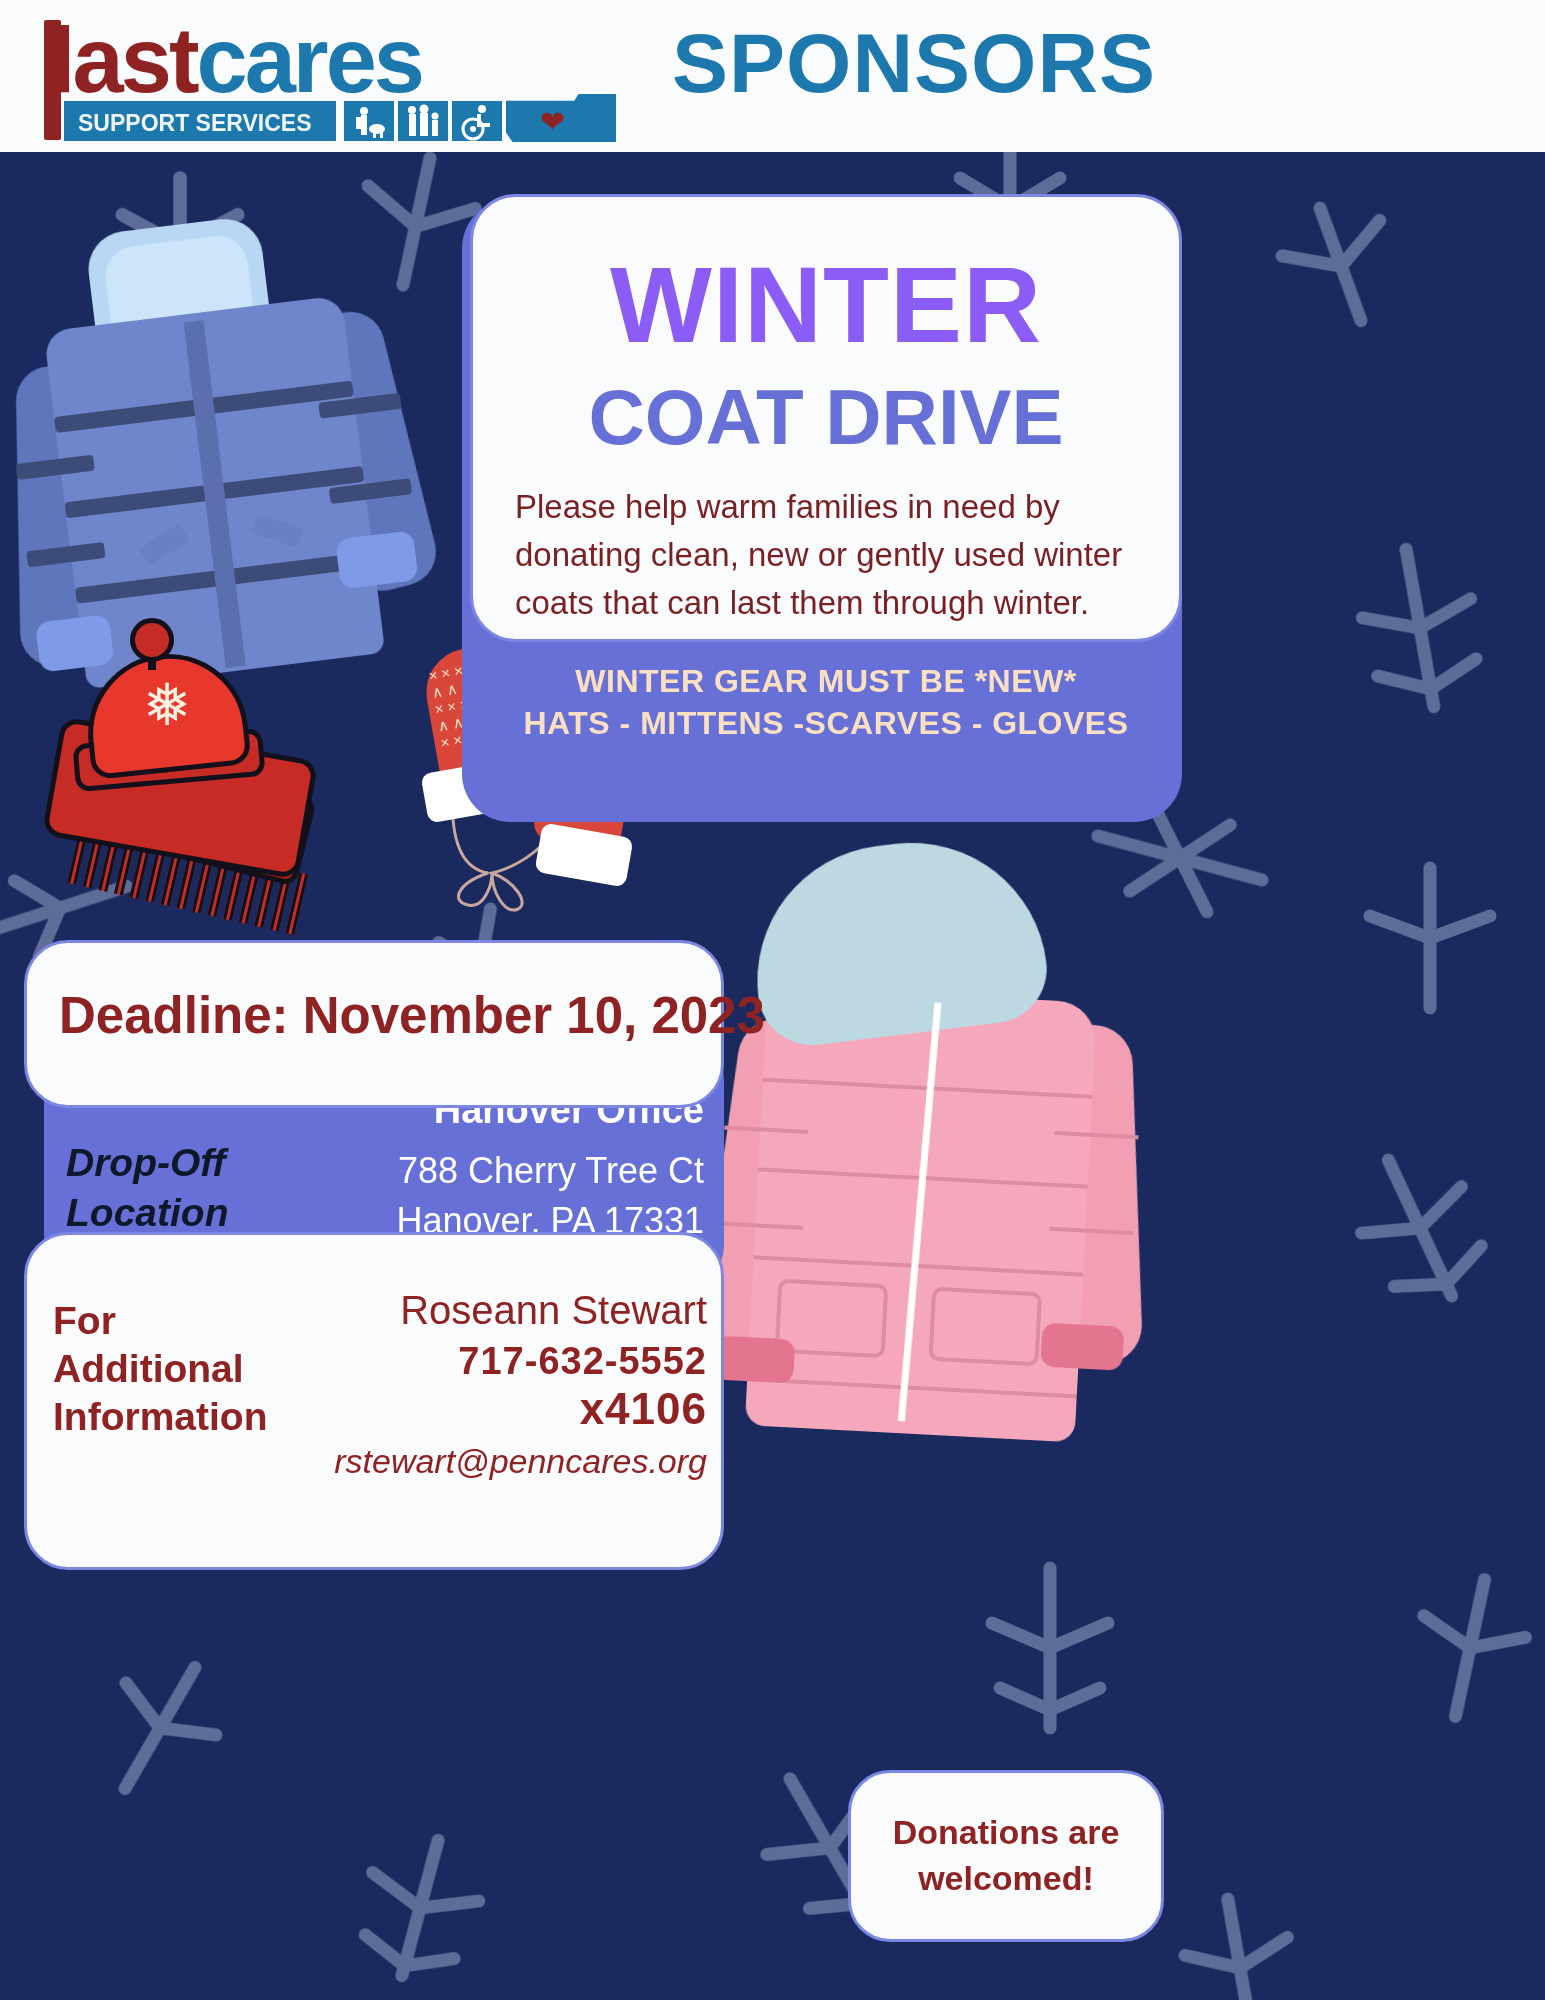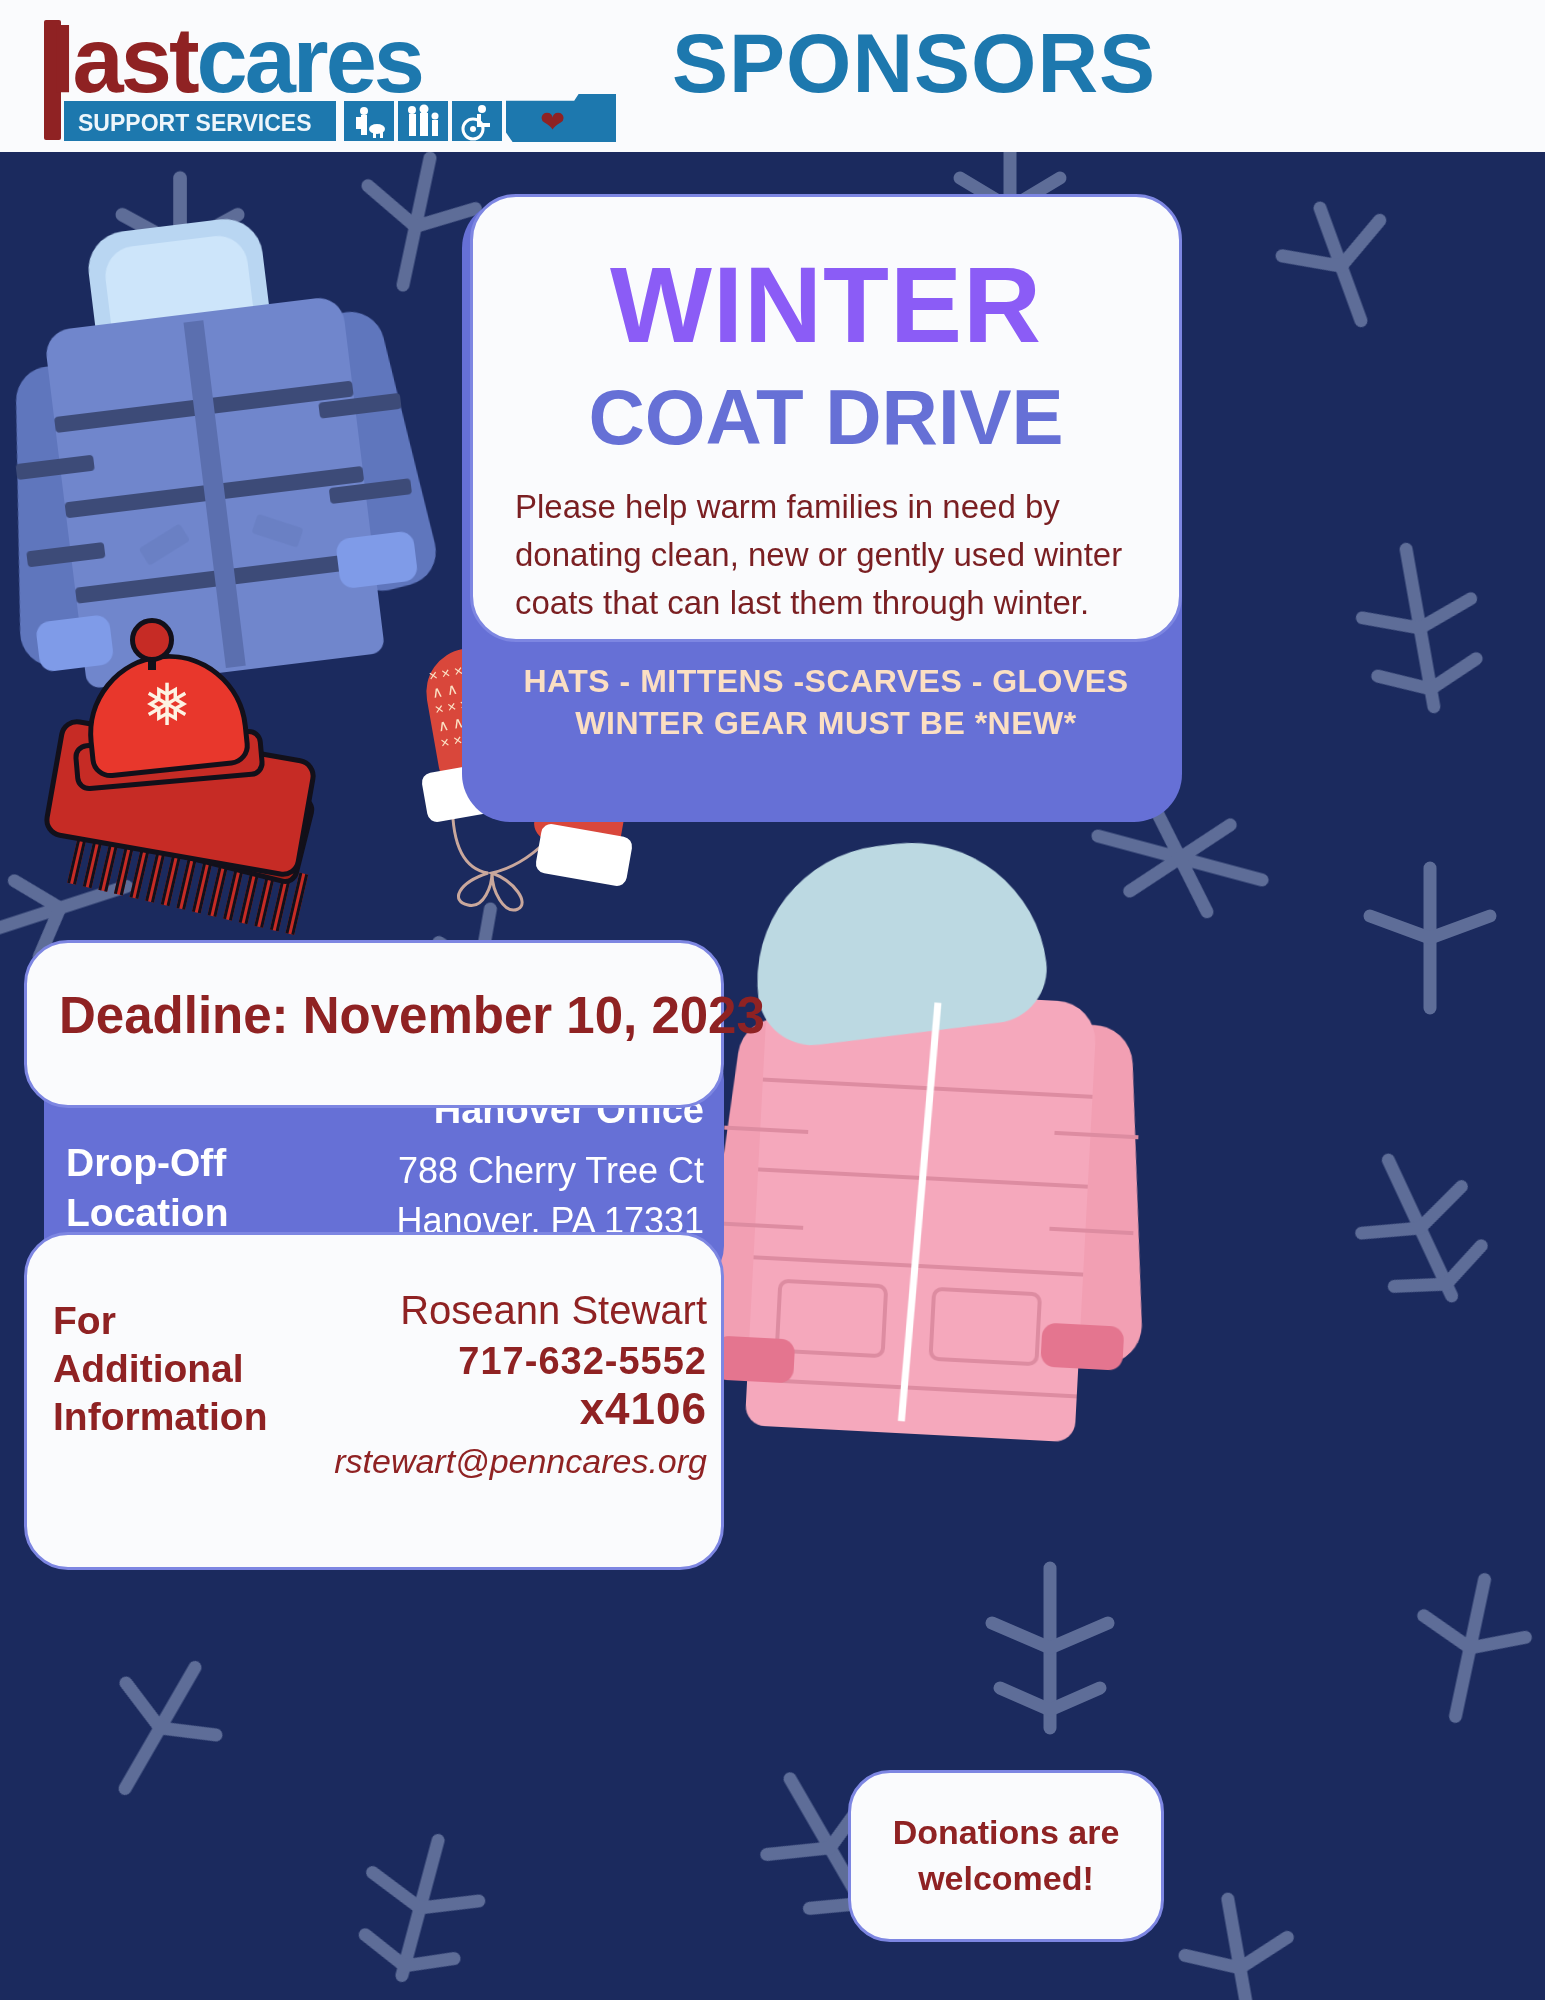--- a/index.html
+++ b/index.html
@@ -198,22 +198,22 @@
   .deadline-text {
     position:absolute; left:32px; top:44px;
     color:#8f2223; font-weight:700; font-size:51px; line-height:58px;
     white-space:nowrap;
   }
   .dropoff-card {
     position:absolute; left:20px; top:98px; width:680px; height:250px;
     background:#6670d6; border-radius:42px;
   }
   .dropoff-label {
-    position:absolute; left:22px; top:100px; color:#ffffff;
-    font-weight:700; font-size:39px; line-height:50px;
+    position:absolute; left:22px; top:100px; color:#0f172a;
+    font-weight:700; font-size:39px; line-height:50px;font-style:italic;
   }
   .dropoff-value {
     position:absolute; right:20px; top:46px; width:420px; text-align:right;
     color:#ffffff;
   }
   .dv-title { font-weight:700; font-size:38px; line-height:52px; }
   .dv-line { font-size:36px; line-height:50px; margin-top:10px; }
   .dv-line2 { font-size:36px; line-height:50px; }
 
   .info-card {
@@ -488,22 +488,22 @@
     <div class="pk-pocket" style="left:64px;  top:440px;"></div>
     <div class="pk-pocket" style="left:218px; top:440px;"></div>
     <div class="pk-cuff-l"></div>
     <div class="pk-cuff-r"></div>
     <div class="pk-zip"></div>
   </div>
 
   <div class="purple-panel"></div>
 
   <div class="gear-note">
+    <div>WINTER GEAR MUST BE *NEW*</div>
     <div>HATS - MITTENS -SCARVES - GLOVES</div>
-    <div>WINTER GEAR MUST BE *NEW*</div>
   </div>
 
   <div class="title-card">
     <div class="title-main">WINTER</div>
     <div class="title-sub">COAT DRIVE</div>
     <div class="title-body">Please help warm families in need by donating clean, new or gently used winter coats that can last them through winter.</div>
   </div>
 
   <div class="info-stack">
 

